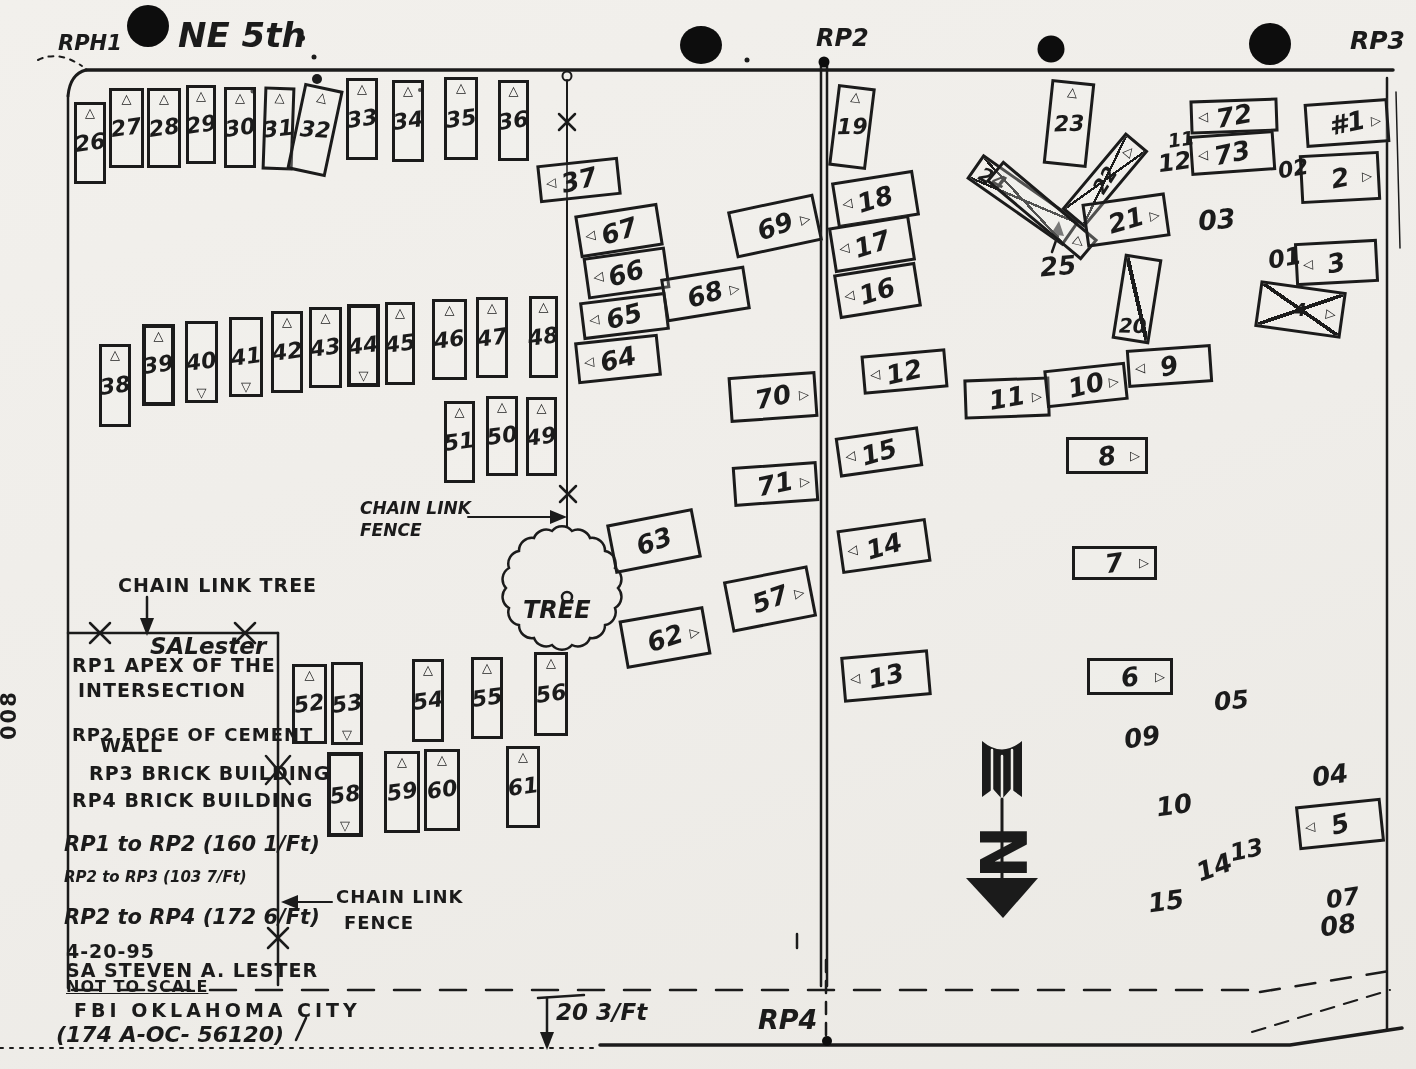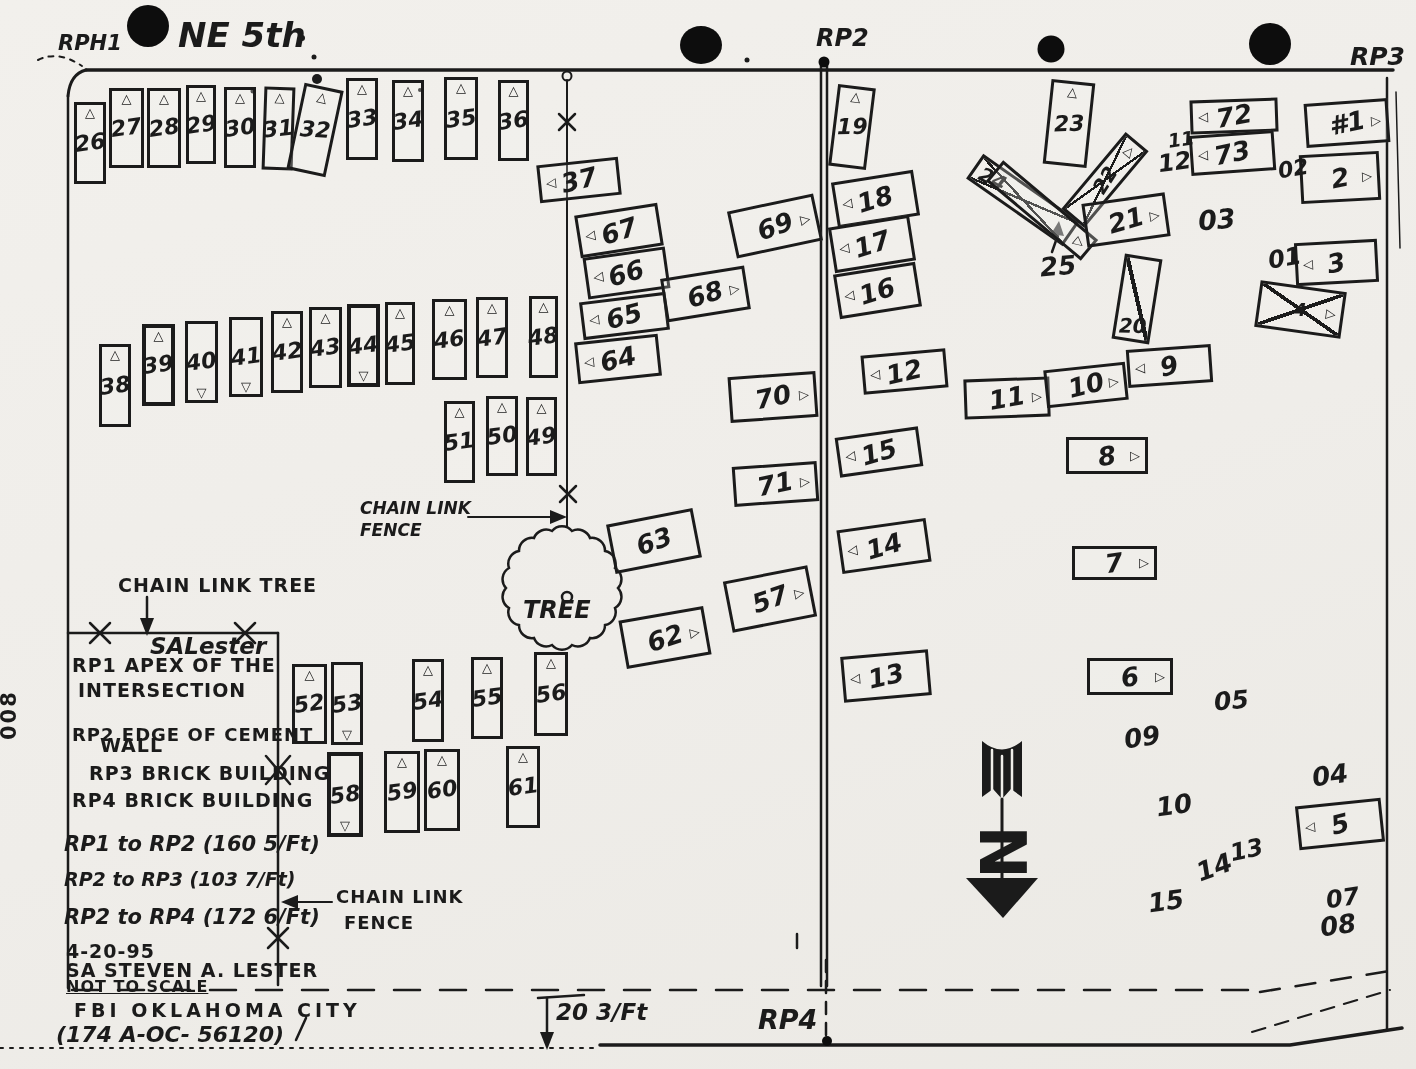--- a/index.html
+++ b/index.html
@@ -428,39 +428,39 @@
       <span class="loose" style="left: 1230px; top: 838px; font-size: 24px; transform: rotate(-12deg);">13</span>
       <span class="loose" style="left: 1196px; top: 854px; font-size: 26px; transform: rotate(-20deg);">14</span>
       <span class="loose" style="left: 1148px; top: 888px; font-size: 26px; transform: rotate(-8deg);">15</span>
       <span class="loose" style="left: 1326px; top: 886px; font-size: 24px; transform: rotate(-8deg);">07</span>
       <span class="loose" style="left: 1320px; top: 912px; font-size: 26px; transform: rotate(-8deg);">08</span>
     </div>
 
   <div class="anno hand" style="left:58px;top:32px;font-size:21px;">RPH1</div>
   <div class="anno hand" style="left:178px;top:18px;font-size:34px;">NE 5th</div>
   <div class="anno hand" style="left:816px;top:26px;font-size:24px;font-style:italic;">RP2</div>
-  <div class="anno hand" style="left:1350px;top:44px;font-size:25px;">RP3</div>
+  <div class="anno hand" style="left:1350px;top:28px;font-size:25px;">RP3</div>
   <div class="anno hand" style="left:758px;top:1006px;font-size:27px;">RP4</div>
 
   <div class="anno hand" style="left:360px;top:500px;font-size:17px;">CHAIN LINK</div>
   <div class="anno hand" style="left:360px;top:522px;font-size:17px;">FENCE</div>
   <div class="anno handcaps" style="left:118px;top:576px;font-size:19px;">CHAIN LINK TREE</div>
   <div class="anno handcaps" style="left:336px;top:888px;font-size:18px;">CHAIN LINK</div>
   <div class="anno handcaps" style="left:344px;top:914px;font-size:18px;">FENCE</div>
   <div class="anno hand" style="left:523px;top:598px;font-size:24px;">TREE</div>
 
   <div class="anno hand" style="left:150px;top:634px;font-size:23px;">SALester</div>
   <div class="anno handcaps" style="left:72px;top:656px;font-size:19px;">RP1 APEX OF THE</div>
   <div class="anno handcaps" style="left:78px;top:681px;font-size:19px;">INTERSECTION</div>
   <div class="anno handcaps" style="left:72px;top:726px;font-size:18px;">RP2 EDGE OF CEMENT</div>
   <div class="anno handcaps" style="left:72px;top:736px;font-size:19px;margin-left:28px;">WALL</div>
   <div class="anno handcaps" style="left:89px;top:764px;font-size:19px;">RP3 BRICK BUILDING</div>
   <div class="anno handcaps" style="left:72px;top:791px;font-size:19px;">RP4 BRICK BUILDING</div>
-  <div class="anno hand" style="left:64px;top:833px;font-size:21px;">RP1 to RP2 (160 5/Ft)</div>
-  <div class="anno hand" style="left:64px;top:870px;font-size:19px;">RP2 to RP3 (103 7/Ft)</div>
+  <div class="anno hand" style="left:64px;top:833px;font-size:21px;">RP1 to RP2 (160 1/Ft)</div>
+  <div class="anno hand" style="left:64px;top:870px;font-size:15px;">RP2 to RP3 (103 7/Ft)</div>
   <div class="anno hand" style="left:64px;top:906px;font-size:21px;">RP2 to RP4 (172 6/Ft)</div>
   <div class="anno handcaps" style="left:66px;top:942px;font-size:19px;">4-20-95</div>
   <div class="anno handcaps" style="left:66px;top:961px;font-size:19px;">SA STEVEN A. LESTER</div>
   <div class="anno handcaps underline" style="left:66px;top:979px;font-size:16px;">NOT TO SCALE</div>
   <div class="anno handcaps" style="left:74px;top:1001px;font-size:19px;letter-spacing:4px;">FBI  OKLAHOMA  CITY</div>
   <div class="anno hand" style="left:56px;top:1023px;font-size:22px;">(174 A-OC- 56120)</div>
 
   <div class="anno hand" style="left:556px;top:1000px;font-size:23px;">20 3/Ft</div>
   <div id="page-num" class="anno">008</div>
 </div>

